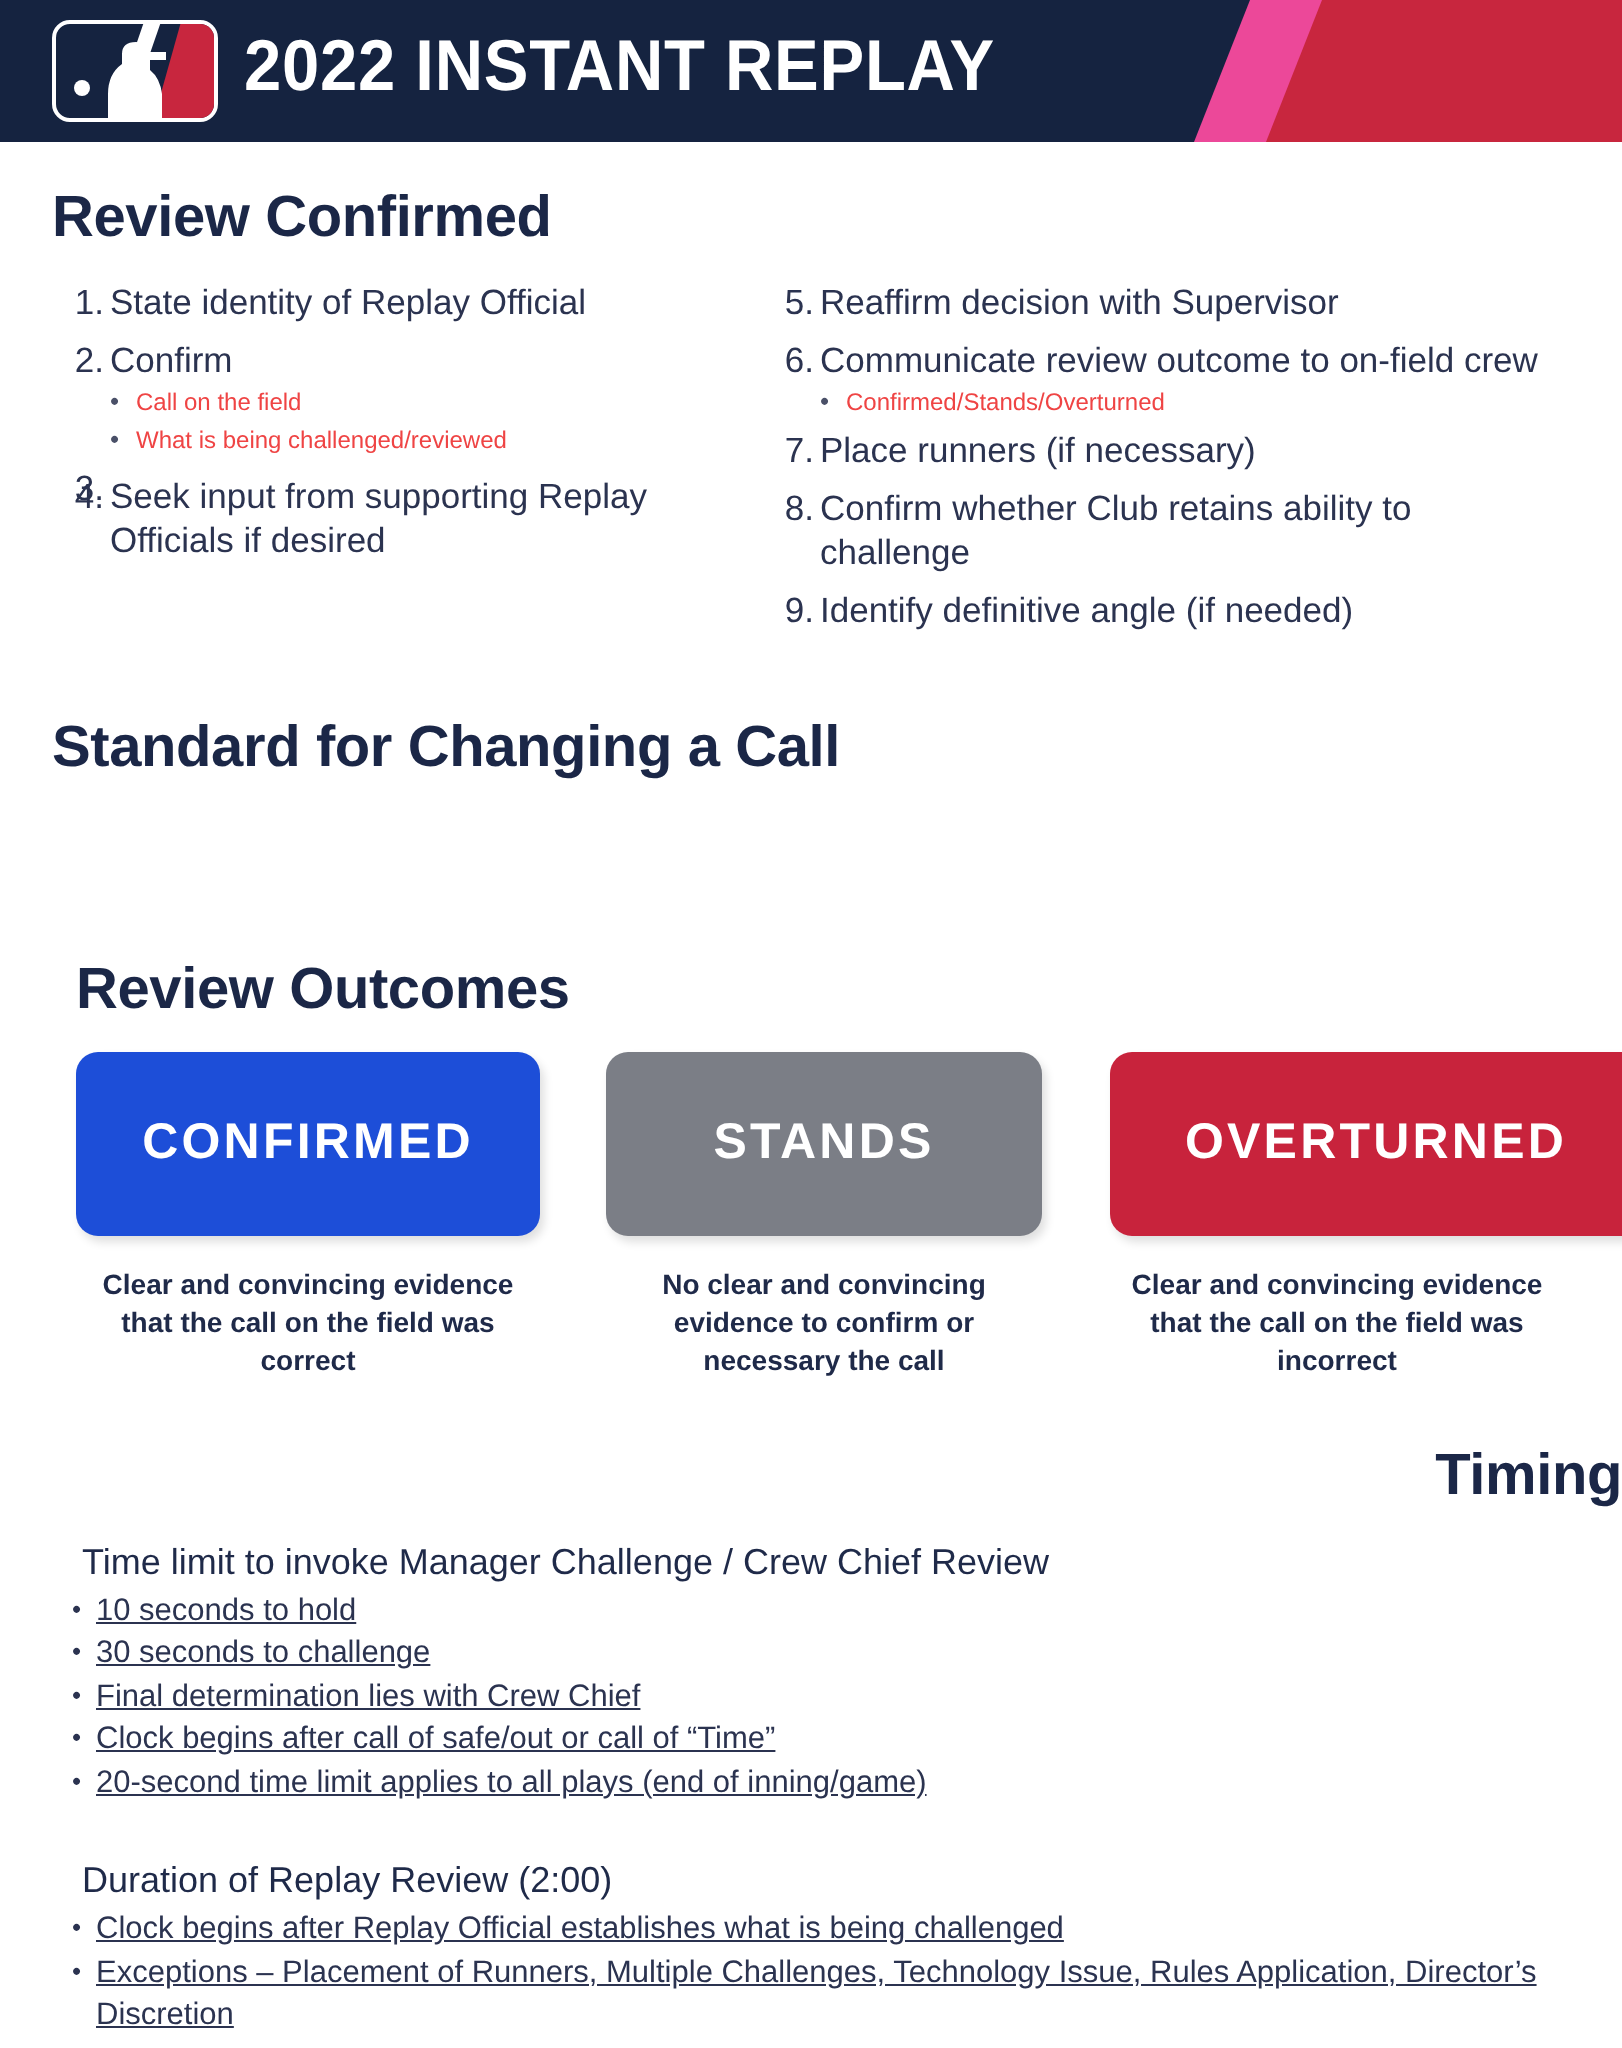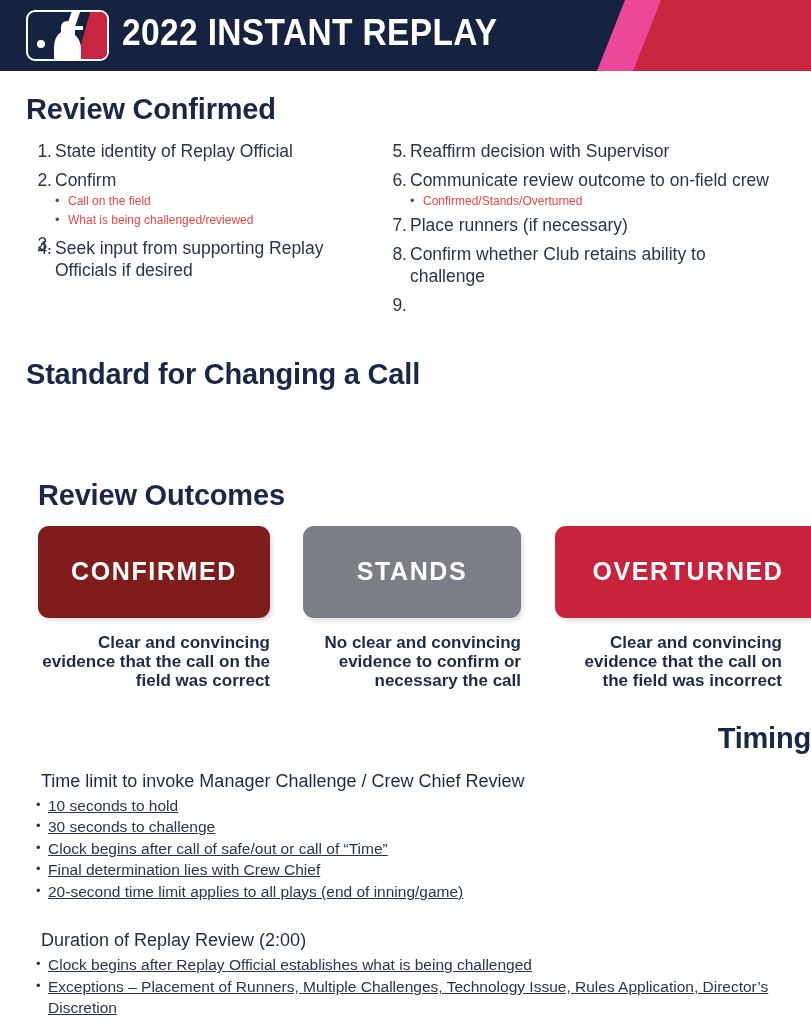--- a/index.html
+++ b/index.html
@@ -211,22 +211,22 @@
   .outcome-box.b2 { left: 539px; width: 266px; }
 
   .outcome-caps {
     position: relative;
     margin-top: 15px;
     height: 60px;
   }
   .outcome-cap {
     position: absolute;
     top: 0;
-    text-align: right;
-    font-size: 17px;
+    text-align: center;
+    font-size: 14px;
     font-weight: bold;
     line-height: 19px;
     color: #1f2a49;
   }
   .outcome-cap.c0 { left: 22px;  width: 232px; }
   .outcome-cap.c1 { left: 287px; width: 218px; }
   .outcome-cap.c2 { left: 539px; width: 227px; }
 
   
   .timing {
@@ -300,34 +300,34 @@
         </ol>
     </div>
     <div class="proc-col right">
       <ol class="numlist" id="proc-right">
           <li class="gap"><span class="num">5.</span><span>Reaffirm decision with Supervisor</span></li>
           <li><span class="num">6.</span><span>Communicate review outcome to on-field crew</span><ul class="sublist">
               <li>Confirmed/Stands/Overturned</li>
             </ul></li>
           <li class="gap"><span class="num">7.</span><span>Place runners (if necessary)</span></li>
           <li class="gap"><span class="num">8.</span><span>Confirm whether Club retains ability to challenge</span></li>
-          <li><span class="num">9.</span></li>
+          <li><span class="num">9.</span><span>Identify definitive angle (if needed)</span></li>
         </ol>
     </div>
   </div>
 </div>
 
 <div class="standard">
   <div class="section-title">Standard for Changing a Call</div>
 </div>
 
 <div class="outcomes">
   <div class="section-title">Review Outcomes</div>
   <div class="outcome-row" id="outcome-row">
-      <div class="outcome-box b0" style="background: #7f1d1d;">
+      <div class="outcome-box b0" style="background: #1d4ed8;">
         <span class="label">CONFIRMED</span>
       </div>
       <div class="outcome-box b1" style="background: rgb(123, 126, 134);">
         <span class="label">STANDS</span>
       </div>
       <div class="outcome-box b2" style="background: rgb(200, 35, 60);">
         <span class="label">OVERTURNED</span>
       </div>
     </div>
   <div class="outcome-caps" id="outcome-caps">
@@ -338,22 +338,22 @@
 </div>
 
 <div class="timing">
   <div class="section-title">Timing</div>
   <div id="timing-blocks">
       <div class="timing-block">
         <div class="timing-head">Time limit to invoke Manager Challenge / Crew Chief Review</div>
         <ul class="timelist">
           <li>10 seconds to hold</li>
           <li>30 seconds to challenge</li>
+          <li>Final determination lies with Crew Chief</li>
           <li>Clock begins after call of safe/out or call of “Time”</li>
-          <li>Final determination lies with Crew Chief</li>
           <li>20-second time limit applies to all plays (end of inning/game)</li>
         </ul>
       </div>
       <div class="timing-block second">
         <div class="timing-head">Duration of Replay Review (2:00)</div>
         <ul class="timelist">
           <li>Clock begins after Replay Official establishes what is being challenged</li>
           <li>Exceptions – Placement of Runners, Multiple Challenges, Technology Issue, Rules Application, Director’s Discretion</li>
         </ul>
       </div>

